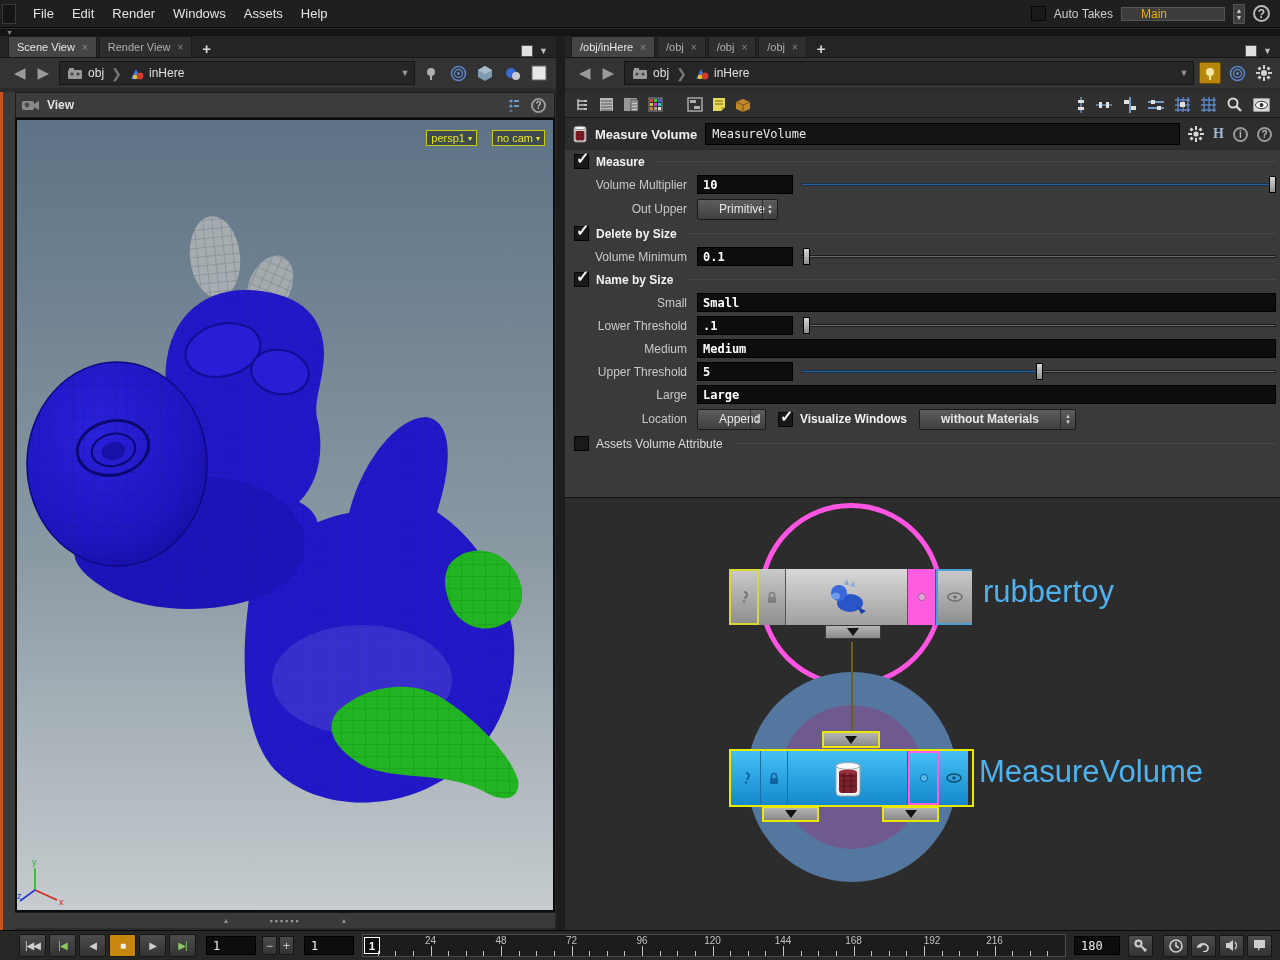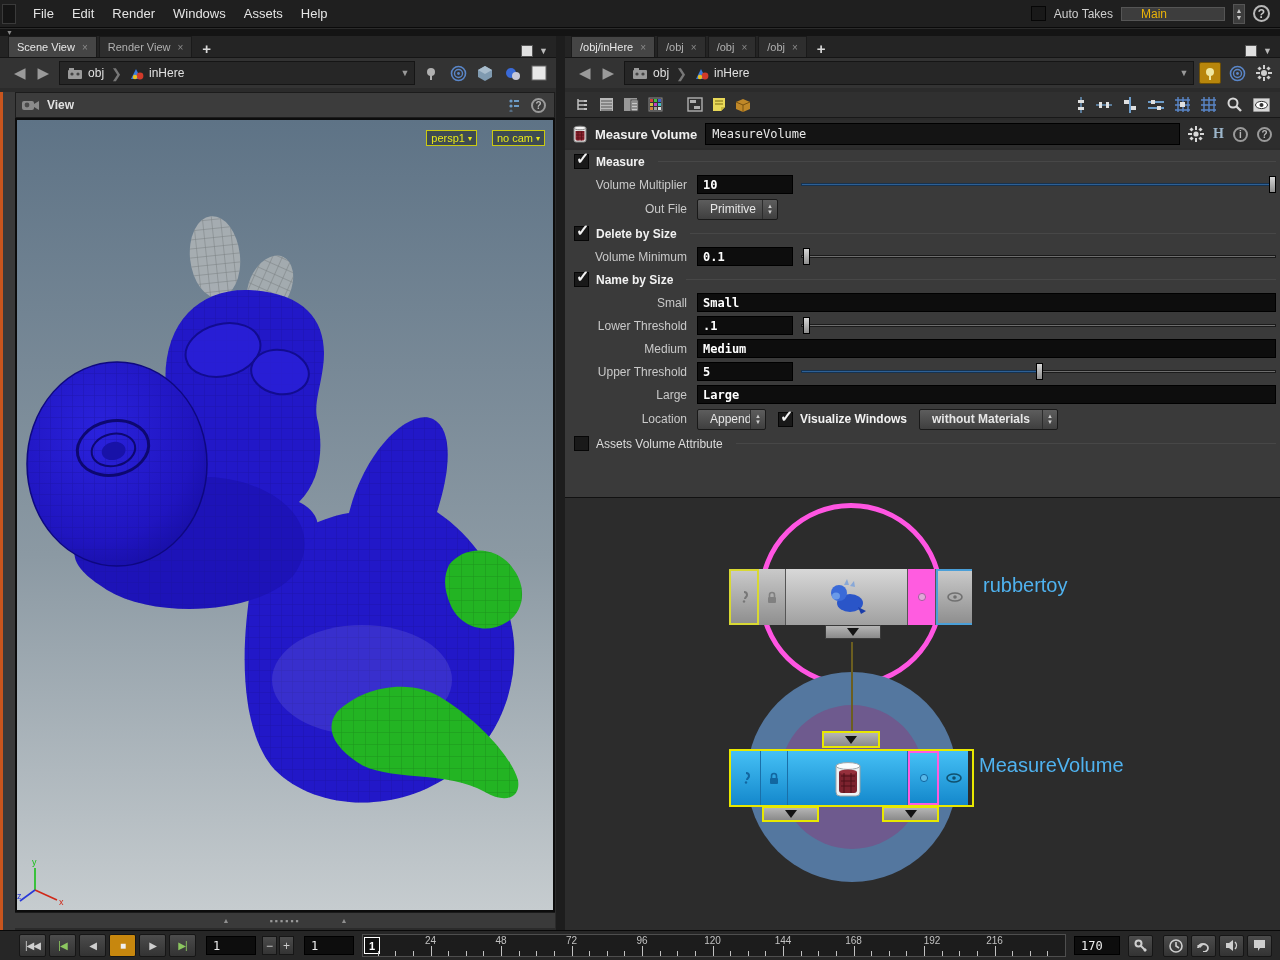--- a/index.html
+++ b/index.html
@@ -66,21 +66,21 @@
   .param-body{position:absolute;left:565px;top:150px;width:715px;height:347px;background:#3a3a3a;font-size:12px;}
   .prow{display:flex;align-items:center;height:23px;padding-right:4px;}
   .plabel{width:132px;text-align:right;padding-right:10px;color:#c9c9c9;white-space:nowrap;}
   .section{display:flex;align-items:center;height:23px;padding-left:9px;gap:7px;}
   .section .stitle{color:#f2f2f2;font-weight:bold;}
   .sline{flex:1;height:1px;background:#474747;margin-left:6px;margin-right:4px;}
   .field{background:#0d0d0d;border:1px solid #000;color:#fff;font-family:"DejaVu Sans Mono",monospace;font-size:12px;font-weight:bold;height:19px;display:flex;align-items:center;padding:0 5px;}
   .f-small{width:96px;}
   .f-wide{flex:1;}
   .dd{display:inline-flex;height:21px;background:linear-gradient(180deg,#5d5d5d,#3f3f3f);border:1px solid #191919;border-radius:2px;align-items:stretch;}
-  .dd .txt{padding:0 12px;color:#e6e6e6;display:flex;align-items:center;font-size:12px;}
+  .dd .txt{padding:0 21px;color:#e6e6e6;display:flex;align-items:center;font-size:12px;}
   .dd .spin{width:15px;border-left:1px solid #2c2c2c;display:flex;flex-direction:column;align-items:center;justify-content:center;color:#cfcfcf;font-size:6px;line-height:6px;}
   .slider{position:relative;flex:1;height:17px;margin-left:8px;}
   .track{position:absolute;left:0;right:0;top:7px;height:3px;background:#6e6e6e;border:1px solid #1b1b1b;}
   .fill{position:absolute;top:7px;height:3px;background:#2d6096;border:1px solid #17324e;}
   .handle{position:absolute;top:0px;width:7px;height:17px;background:linear-gradient(180deg,#d6d6d6,#8e8e8e);border:1px solid #000;}
   .vs-row{display:flex;align-items:center;height:20px;color:#cfcfcf;}
   .vs-min{margin-left:250px;}
   .vs-max{margin-left:210px;}
 
   
@@ -93,21 +93,21 @@
   .n1 .seg.thumb{background:linear-gradient(180deg,#d8d8d8,#a0a0a0);}
   .n1 .seg.flag1{border:2px solid #d8d833;}
   .n1 .seg.pinkseg{background:#ff5ce0;}
   .n1 .seg.eyeseg{border:2px solid #4a9fd8;}
   .n2{border:2px solid #e8e800;}
   .n2 .seg{background:linear-gradient(180deg,#45c0f5,#1488cc);border-right:1px solid #1a6fa8;}
   .n2 .seg.pinkseg{border:2px solid #ff5ce0;}
   .stub{position:absolute;background:linear-gradient(180deg,#b5b5b5,#8a8a8a);border:1px solid #3a3a3a;display:flex;align-items:center;justify-content:center;}
   .stub.ysel{border:2px solid #e8e800;}
   .tri-dn{width:0;height:0;border-left:6px solid transparent;border-right:6px solid transparent;border-top:8px solid #141414;}
-  .nlabel{position:absolute;font-size:20px;color:#4fb2ef;white-space:nowrap;}
+  .nlabel{position:absolute;font-size:31px;color:#4fb2ef;white-space:nowrap;}
 
   
   .timeline{position:absolute;left:0;top:930px;width:1280px;height:30px;background:#262626;border-top:1px solid #090909;display:flex;align-items:center;}
   .tbtn{width:27px;height:23px;margin-left:3px;background:linear-gradient(180deg,#4c4c4c,#333);border:1px solid #161616;border-radius:2px;color:#cfcfcf;font-size:10px;display:flex;align-items:center;justify-content:center;letter-spacing:-1px;}
   .tbtn.stop{background:#c7870e;color:#efefef;}
   .tbtn.grn{color:#8cc760;}
   .tfield{width:50px;height:19px;margin-left:10px;background:#0d0d0d;border:1px solid #000;color:#eee;font-family:"DejaVu Sans Mono",monospace;font-size:12px;display:flex;align-items:center;padding:0 6px;}
   .mp{width:15px;height:19px;background:linear-gradient(180deg,#4c4c4c,#333);border:1px solid #161616;color:#ccc;font-size:12px;display:flex;align-items:center;justify-content:center;margin-left:2px;}
   .ruler{flex:1;height:23px;margin:0 8px;background:#1c1c1c;border:1px solid #4e4e4e;position:relative;overflow:hidden;}
   .rtick{position:absolute;bottom:0;width:1px;background:#c2c2c2;}
@@ -546,21 +546,21 @@
     <div class="prow">
       <span class="plabel">Volume Multiplier</span>
       <span class="field f-small">10</span>
       <span class="slider">
           <span class="track"></span>
           <span class="fill" style="left: 0px; width: 100%;"></span>
           <span class="handle" style="left: calc(100% - 7px);"></span>
         </span>
     </div>
     <div class="prow" style="height:26px;">
-      <span class="plabel">Out File</span>
+      <span class="plabel">Out Upper</span>
       <span class="dd">
           <span class="txt" style="width:64px;">Primitive</span>
           <span class="spin">
             <span>▲</span>
             <span>▼</span>
           </span>
         </span>
     </div>
     <div class="section">
       <span class="cb">
@@ -791,21 +791,21 @@
         <span class="rlabel" style="left: 9.62343%;">24</span>
         <span class="rlabel" style="left: 19.6653%;">48</span>
         <span class="rlabel" style="left: 29.7071%;">72</span>
         <span class="rlabel" style="left: 39.749%;">96</span>
         <span class="rlabel" style="left: 49.7908%;">120</span>
         <span class="rlabel" style="left: 59.8326%;">144</span>
         <span class="rlabel" style="left: 69.8745%;">168</span>
         <span class="rlabel" style="left: 79.9163%; margin-left: 8px;">192</span>
         <span class="rlabel" style="left: 89.9582%;">216</span>
       </div>
-    <span class="tfield" style="width:46px;margin-left:0;">170</span>
+    <span class="tfield" style="width:46px;margin-left:0;">180</span>
     <div class="tl-right" style="margin-left:8px;">
       <span class="ibtn">
         <svg width="14" height="14">
             <circle cx="4.5" cy="4.5" r="3" fill="none" stroke="#cfcfcf" stroke-width="2"></circle>
             <line x1="6.5" y1="6.5" x2="12" y2="12" stroke="#cfcfcf" stroke-width="2"></line>
             <line x1="10" y1="12" x2="12" y2="10" stroke="#cfcfcf" stroke-width="2"></line>
           </svg>
       </span>
       <span style="width:4px;"></span>
       <span class="ibtn">

